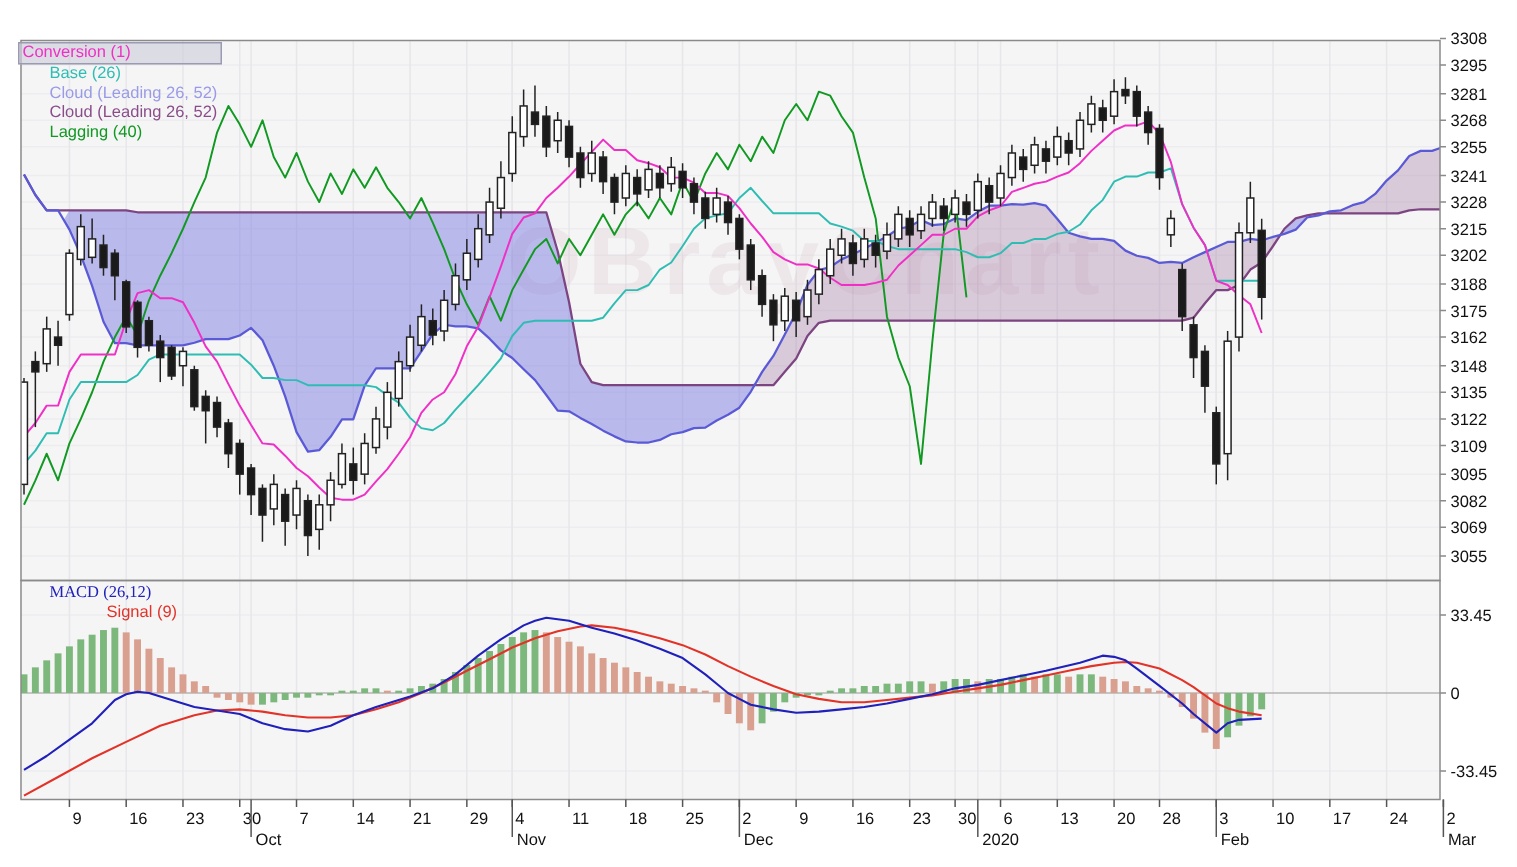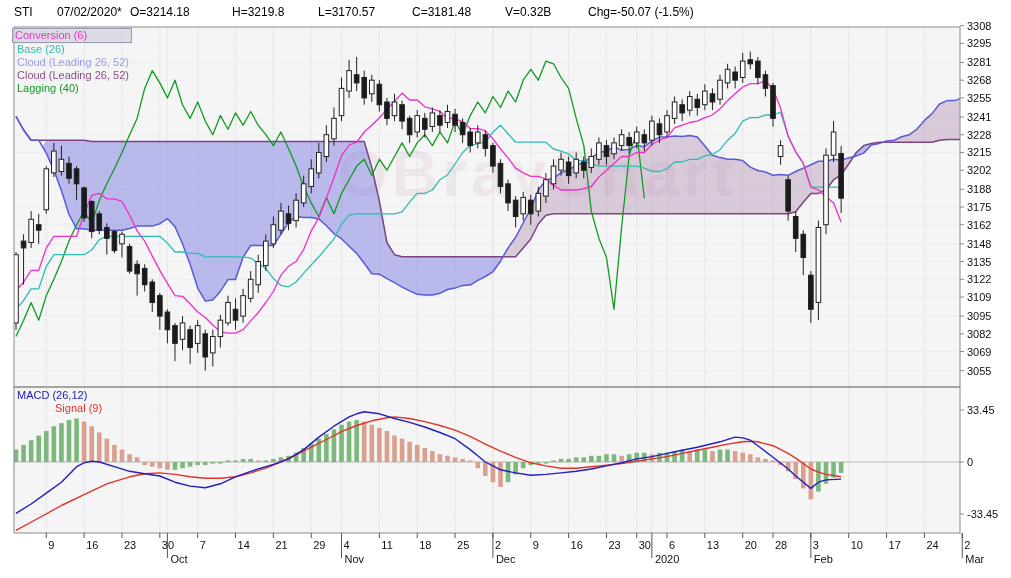--- a/index.html
+++ b/index.html
@@ -12,37 +12,27 @@
   #hd-open{left:130px;}
   #hd-high{left:232px;}
   #hd-low{left:318px;}
   #hd-close{left:412px;}
   #hd-vol{left:505px;}
   #hd-chg{left:588px;}
   #chart-svg{position:absolute;left:0;top:0;}
   .legend{position:absolute;z-index:5;font-size:11px;line-height:13px;}
   #main-legend{left:15px;top:29px;}
   #macd-legend{left:15px;top:389px;}
-  .leg-item{white-space:nowrap;padding:0 2px;}
+  .leg-item{white-space:nowrap;padding:0 2px;margin-left:16px;}
   .leg-item.selected{background:rgba(206,206,218,0.65);border:1px solid #9a9ab2;margin:-1px -1px 0 -3px;}
 </style>
 </head>
 <body>
 
 <div id="app">
-  <div id="quote-header">
-    <span id="hd-symbol">STI</span>
-    <span id="hd-date">07/02/2020*</span>
-    <span id="hd-open">O=3214.18</span>
-    <span id="hd-high">H=3219.8</span>
-    <span id="hd-low">L=3170.57</span>
-    <span id="hd-close">C=3181.48</span>
-    <span id="hd-vol">V=0.32B</span>
-    <span id="hd-chg">Chg=-50.07 (-1.5%)</span>
-  </div>
 
   <svg id="chart-svg" width="1011" height="578">
       <defs>
         <clipPath id="clip-main">
           <rect x="14" y="27" width="946" height="360"></rect>
         </clipPath>
         <clipPath id="clip-macd">
           <rect x="14" y="387" width="946" height="146"></rect>
         </clipPath>
       </defs>
@@ -605,23 +595,23 @@
         <line x1="651.88" y1="533" x2="651.88" y2="558" stroke="#555" stroke-width="1"></line>
         <text x="654.88" y="563" font-size="11" fill="#111111" text-anchor="start" font-family="&quot;Liberation Sans&quot;,sans-serif">2020</text>
         <line x1="810.85" y1="533" x2="810.85" y2="558" stroke="#555" stroke-width="1"></line>
         <text x="813.85" y="563" font-size="11" fill="#111111" text-anchor="start" font-family="&quot;Liberation Sans&quot;,sans-serif">Feb</text>
         <line x1="962.25" y1="533" x2="962.25" y2="558" stroke="#555" stroke-width="1"></line>
         <text x="965.25" y="563" font-size="11" fill="#111111" text-anchor="start" font-family="&quot;Liberation Sans&quot;,sans-serif">Mar</text>
       </g>
     </svg>
 
   <div id="main-legend" class="legend">
-      <div class="leg-item selected" style="color: rgb(239, 47, 198);">Conversion (6)</div>
+      <div class="leg-item selected" style="color: rgb(239, 47, 198);">Conversion (1)</div>
       <div class="leg-item" style="color: rgb(47, 189, 179);">Base (26)</div>
       <div class="leg-item" style="color: rgb(154, 154, 230);">Cloud (Leading 26, 52)</div>
       <div class="leg-item" style="color: rgb(138, 77, 138);">Cloud (Leading 26, 52)</div>
       <div class="leg-item" style="color: rgb(17, 153, 34);">Lagging (40)</div>
     </div>
   <div id="macd-legend" class="legend">
-      <div class="leg-item" style="color: rgb(32, 32, 187);">MACD (26,12)</div>
+      <div class="leg-item" style="color: rgb(32, 32, 187); font-family: Liberation Serif, serif;">MACD (26,12)</div>
       <div class="leg-item" style="color: rgb(226, 51, 40); padding-left: 40px;">Signal (9)</div>
     </div>
 </div>
 
 </body></html>

